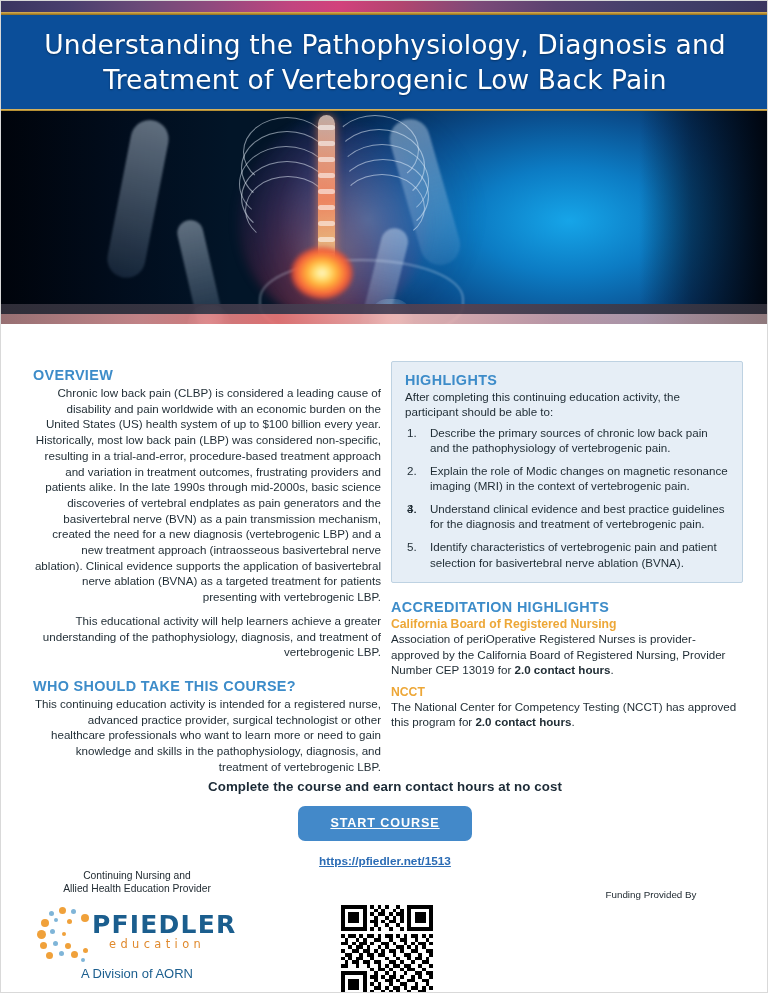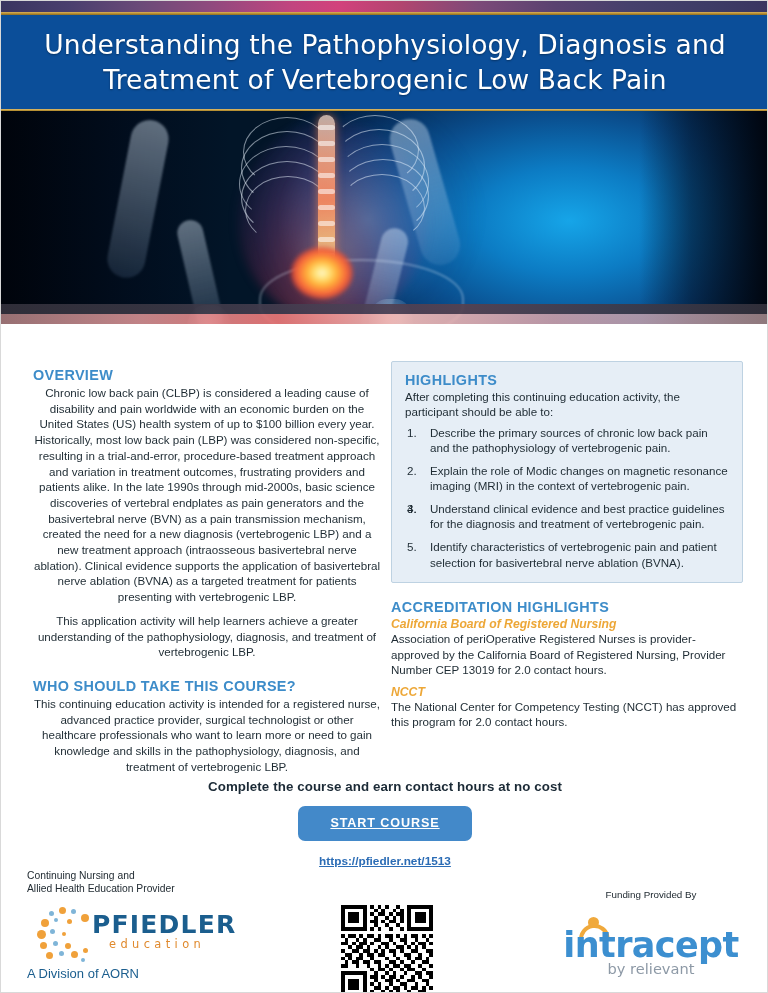--- a/index.html
+++ b/index.html
@@ -169,21 +169,21 @@
     font-weight: bold;
     font-size: 14.4px;
     letter-spacing: .35px;
     margin-bottom: 2px;
   }
   .sec-head.spaced { margin-top: 18px; }
   p.body-txt {
     font-size: 11.6px;
     line-height: 1.355;
     color: #1e2b33;
-    text-align: center;
+    text-align: right;
   }
   p.body-txt + p.body-txt { margin-top: 8px; }
 
   
   .card {
     border: 1px solid #bed2e2;
     background: #e6eef6;
     border-radius: 2px;
     padding: 10px 12px 12px 13px;
   }
@@ -202,28 +202,27 @@
   ol.objectives li .num {
     position: absolute; left: 2px; top: 0; width: 20px;
     font-size: 11.6px; color: #1e2b33;
   }
 
   
   .accred { margin-top: 16px; }
   .accred .sub {
     color: #eda737;
     font-weight: bold;
-    font-style: italic;
     font-size: 12.2px;
     margin-top: 7px;
     margin-bottom: 0px;
   }
   .accred .sub.first { margin-top: 1px; }
   .accred p { font-size: 11.6px; line-height: 1.345; color: #1e2b33; }
-  .accred b { font-weight: normal; }
+  .accred b { font-weight: bold; }
 
   
   .cta { position: absolute; top: 440px; left: 0; width: 768px; text-align: center; }
   .cta-line {
     font-size: 13.3px; font-weight: bold; color: #1b2a36; letter-spacing: .1px;
   }
   .start-btn {
     display: inline-block; margin-top: 12px;
     background: #4389c9;
     color: #ffffff;
@@ -234,21 +233,21 @@
     font-family: "Liberation Sans", sans-serif;
   }
   .cta-url {
     display: block; margin-top: 13px;
     font-size: 11.8px; font-weight: bold; color: #2b6cb5;
     text-align: center;
   }
 
   
   .footer { position: absolute; top: 524px; left: 0; width: 768px; height: 140px; }
-  .foot-left  { position: absolute; left: 26px;  top: 6px;  width: 220px; text-align: left; }
+  .foot-left  { position: absolute; left: 26px;  top: 6px;  width: 220px; text-align: center; }
   .foot-mid   { position: absolute; left: 327px; top: 42px; width: 118px; text-align: center; }
   .foot-right { position: absolute; left: 540px; top: 26px; width: 220px; text-align: center; }
 
   .foot-cap { font-size: 10.3px; color: #222c33; line-height: 1.3; }
   .foot-cap.small { font-size: 9.8px; }
 
   
   .pf-logo { position: relative; width: 200px; height: 58px; margin: 10px auto 0; }
   .pf-dots { position: absolute; left: 0; top: 0; width: 62px; height: 58px; }
   .pf-dots i { position: absolute; border-radius: 50%; display: block; }
@@ -350,21 +349,21 @@
 
     <div class="hero-bottom-bar"></div>
     <div class="hero-bottom-glow"></div>
   </div>
 
   <div class="body-wrap">
 
     <div class="col-left">
       <div class="sec-head">OVERVIEW</div>
       <p class="body-txt">Chronic low back pain (CLBP) is considered a leading cause of disability and pain worldwide with an economic burden on the United States (US) health system of up to $100 billion every year. Historically, most low back pain (LBP) was considered non-specific, resulting in a trial-and-error, procedure-based treatment approach and variation in treatment outcomes, frustrating providers and patients alike. In the late 1990s through mid-2000s, basic science discoveries of vertebral endplates as pain generators and the basivertebral nerve (BVN) as a pain transmission mechanism, created the need for a new diagnosis (vertebrogenic LBP) and a new treatment approach (intraosseous basivertebral nerve ablation). Clinical evidence supports the application of basivertebral nerve ablation (BVNA) as a targeted treatment for patients presenting with vertebrogenic LBP.</p>
-      <p class="body-txt">This application activity will help learners achieve a greater understanding of the pathophysiology, diagnosis, and treatment of vertebrogenic LBP.</p>
+      <p class="body-txt">This educational activity will help learners achieve a greater understanding of the pathophysiology, diagnosis, and treatment of vertebrogenic LBP.</p>
 
       <div class="sec-head spaced">WHO SHOULD TAKE THIS COURSE?</div>
       <p class="body-txt">This continuing education activity is intended for a registered nurse, advanced practice provider, surgical technologist or other healthcare professionals who want to learn more or need to gain knowledge and skills in the pathophysiology, diagnosis, and treatment of vertebrogenic LBP.</p>
     </div>
 
     <div class="col-right">
 
       <div class="card">
         <div class="sec-head">HIGHLIGHTS</div>
         <p class="intro">After completing this continuing education activity, the participant should be able to:</p>
@@ -480,23 +479,17 @@
               <path d="M9 22h2v1H9zM12 22h1v1h-1zM14 22h2v1h-2zM17 22h1v1h-1zM19 22h2v1h-2zM22 22h1v1h-1zM24 22h1v1h-1z"></path>
               <path d="M8 23h1v1H8zM11 23h1v1h-1zM13 23h1v1h-1zM15 23h1v1h-1zM18 23h1v1h-1zM21 23h2v1h-2z"></path>
               <path d="M9 24h1v1H9zM12 24h2v1h-2zM16 24h1v1h-1zM19 24h1v1h-1zM23 24h1v1h-1z"></path>
             </g>
           </svg>
         </div>
       </div>
 
       <div class="foot-right">
         <div class="foot-cap small">Funding Provided By</div>
-        <div class="ic-logo">
-          <div class="ic-arc"></div>
-          <div class="ic-dot"></div>
-          <div class="ic-word">intracept</div>
-          <div class="ic-sub">by relievant</div>
-        </div>
       </div>
 
     </div>
   </div>
 </div>
 
 </body></html>

